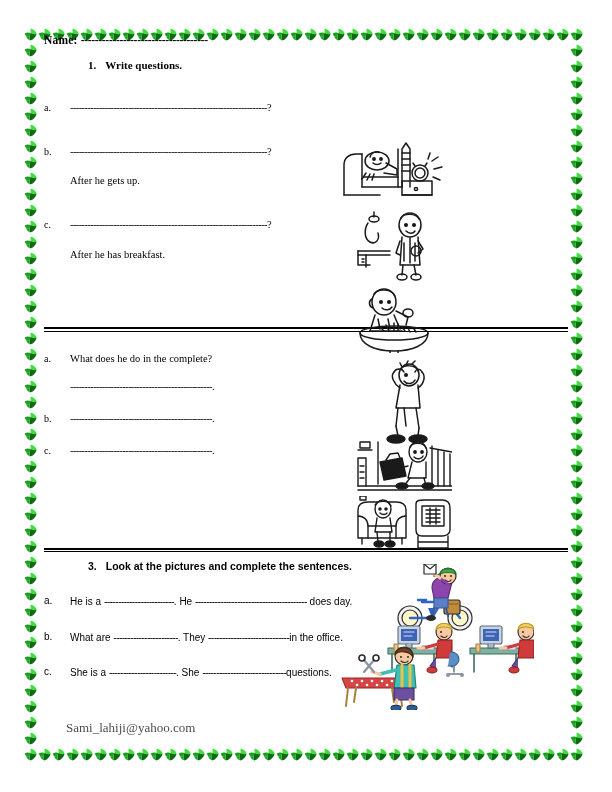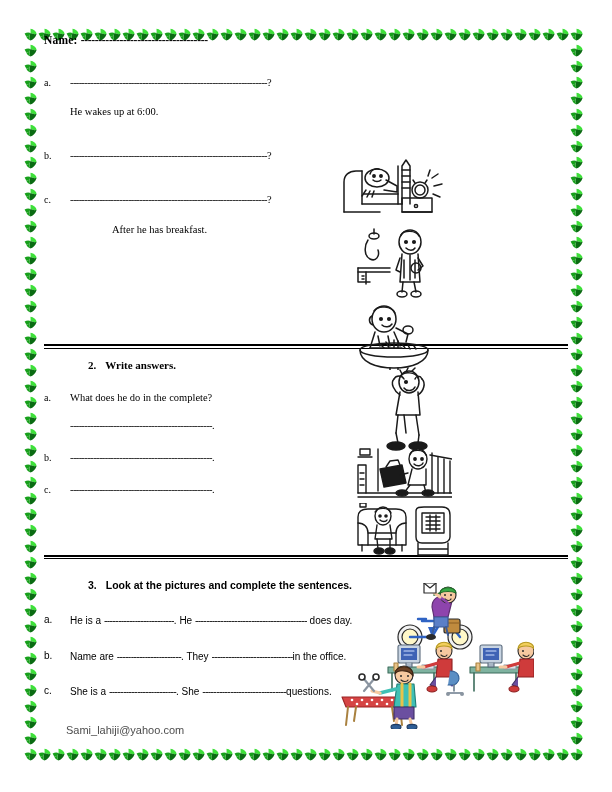--- a/index.html
+++ b/index.html
@@ -91,22 +91,22 @@
   
   .sec3 { font-family: "Liberation Sans", sans-serif; }
   .sec3 .sec-title { font-size: 10.5px; }
   .sec3 .item { font-size: 10px; }
   .sec3 .dash-line { letter-spacing: -0.7px; }
 
   .footer-mail {
     position: absolute;
     left: 22px;
     bottom: 22px;
-    font-family: Liberation Sans, sans-serif;
-    font-size: 11px;
+    font-family: Liberation Serif, serif;
+    font-size: 13px;
     color: #4d4d4d;
   }
 
   
   .art { position: absolute; }
   .art svg { display: block; }
 </style>
 </head>
 <body>
 
@@ -300,41 +300,44 @@
 </div>
 
 <div class="page">
 
   <div class="name-row">
     <span class="name-label">Name:</span>
     <span class="name-dashes">------------------------------------</span>
   </div>
 
   <div class="section" style="height:268px;">
+    <div class="sec-title" style="margin-top:13px;">
+      <span class="num">1.</span><span>Write questions.</span>
+    </div>
 
     <div class="item" style="margin-top:30px;">
       <span class="mark">a.</span>
       <div class="body">
         <div class="dash-line">--------------------------------------------------------------------?</div>
-        <div style="margin-top:15px;">He wakes up at 6:00.</div>
       </div>
     </div>
 
     <div class="item" style="margin-top:30px;">
       <span class="mark">b.</span>
       <div class="body">
         <div class="dash-line">--------------------------------------------------------------------?</div>
+        <div style="margin-top:15px;">After he gets up.</div>
       </div>
     </div>
 
     <div class="item" style="margin-top:29px;">
       <span class="mark">c.</span>
       <div class="body">
         <div class="dash-line">--------------------------------------------------------------------?</div>
-        <div style="margin-top:16px;margin-left:42px;">After he has breakfast.</div>
+        <div style="margin-top:16px;">After he has breakfast.</div>
       </div>
     </div>
 
     <div class="art" style="left:296px; top:74px;">
       <svg width="108" height="66" viewBox="0 0 108 66">
         <g fill="none" stroke="#1a1a1a" stroke-width="1.5" stroke-linecap="round" stroke-linejoin="round">
           <path d="M4 62 L4 32 C4 25 9 21 16 21 L22 21"></path>
           <path d="M4 62 L40 62"></path>
           <path d="M22 21 L22 54"></path>
           <path d="M22 54 L62 54"></path>
@@ -407,23 +410,20 @@
           <path d="M30 40 L34 44 M36 38 L39 44 M52 40 L55 44 M58 41 L60 45 M64 42 L66 45"></path>
           <path d="M44 36 L44 44 M48 37 L48 44"></path>
         </g>
       </svg>
     </div>
   </div>
 
   <div class="divider"></div>
 
   <div class="section" style="height:196px;">
-    <div class="sec-title" style="margin-top:10px;">
-      <span class="num">2.</span><span>Write answers.</span>
-    </div>
 
     <div class="item" style="margin-top:20px;">
       <span class="mark">a.</span>
       <div class="body">What does he do in the complete?</div>
       <div class="answer-line" style="margin-top:14px;">-------------------------------------------------.</div>
     </div>
 
     <div class="item" style="margin-top:18px;">
       <span class="mark">b.</span>
       <div class="answer-line" style="margin-top:14px;">-------------------------------------------------.</div>
@@ -507,38 +507,38 @@
           <path d="M76 12 L76 28 M82 12 L82 28"></path>
           <path d="M64 40 L64 52 M94 40 L94 52 M64 46 L94 46 M64 52 L94 52"></path>
         </g>
       </svg>
     </div>
   </div>
 
   <div class="divider"></div>
 
   <div class="section sec3" style="height:150px;">
-    <div class="sec-title" style="margin-top:20px;">
+    <div class="sec-title" style="margin-top:8px;">
       <span class="num">3.</span><span>Look at the pictures and complete the sentences.</span>
     </div>
 
     <div class="item" style="margin-top:22px;">
       <span class="mark">a.</span>
       <div class="body">
         <span>He is a</span>
         <span class="dash-line">-------------------------</span><span>. He</span>
         <span class="dash-line">----------------------------------------</span>
         <span>does day.</span>
       </div>
     </div>
 
     <div class="item" style="margin-top:21px;">
       <span class="mark">b.</span>
       <div class="body">
-        <span>Name are</span>
+        <span>What are</span>
         <span class="dash-line">-----------------------</span><span>. They</span>
         <span class="dash-line">-----------------------------</span><span>in the office.</span>
       </div>
     </div>
 
     <div class="item" style="margin-top:21px;">
       <span class="mark">c.</span>
       <div class="body">
         <span>She is a</span>
         <span class="dash-line">------------------------</span><span>. She</span>

